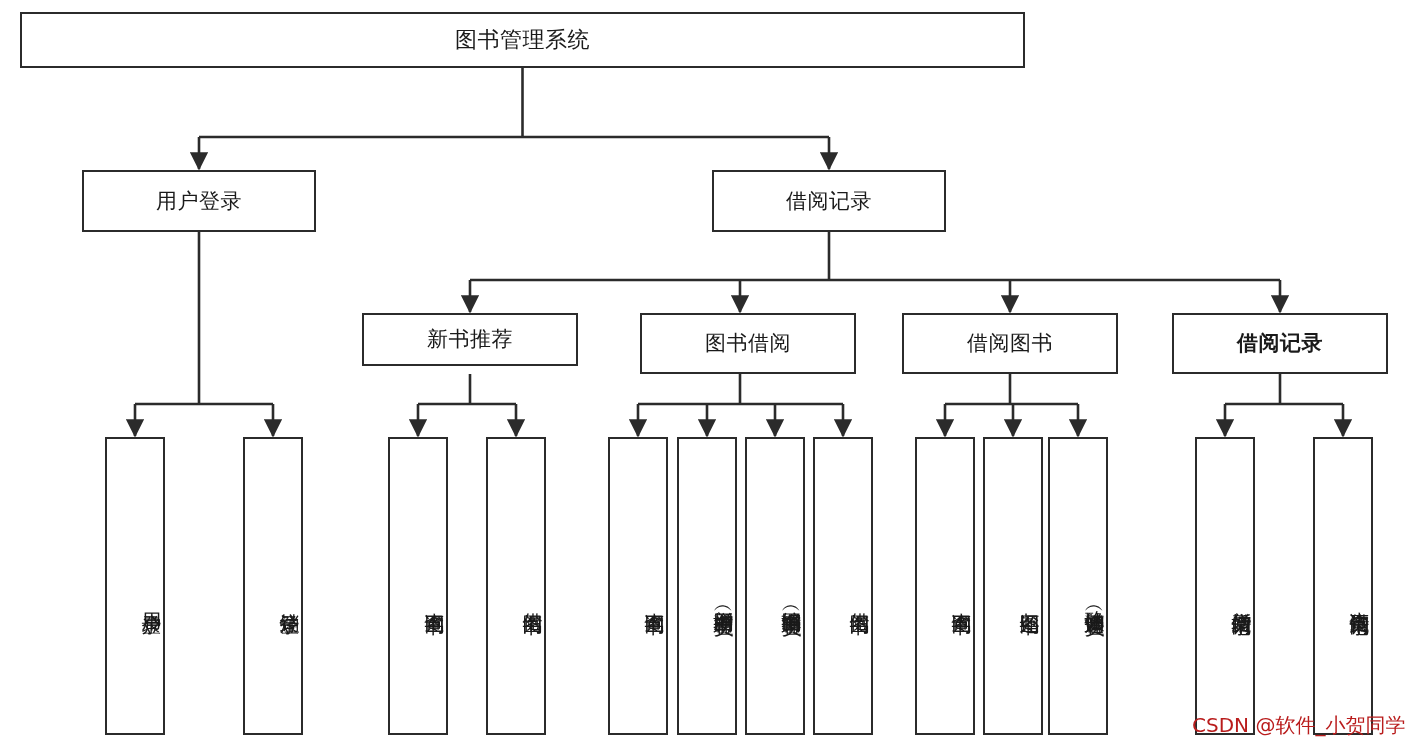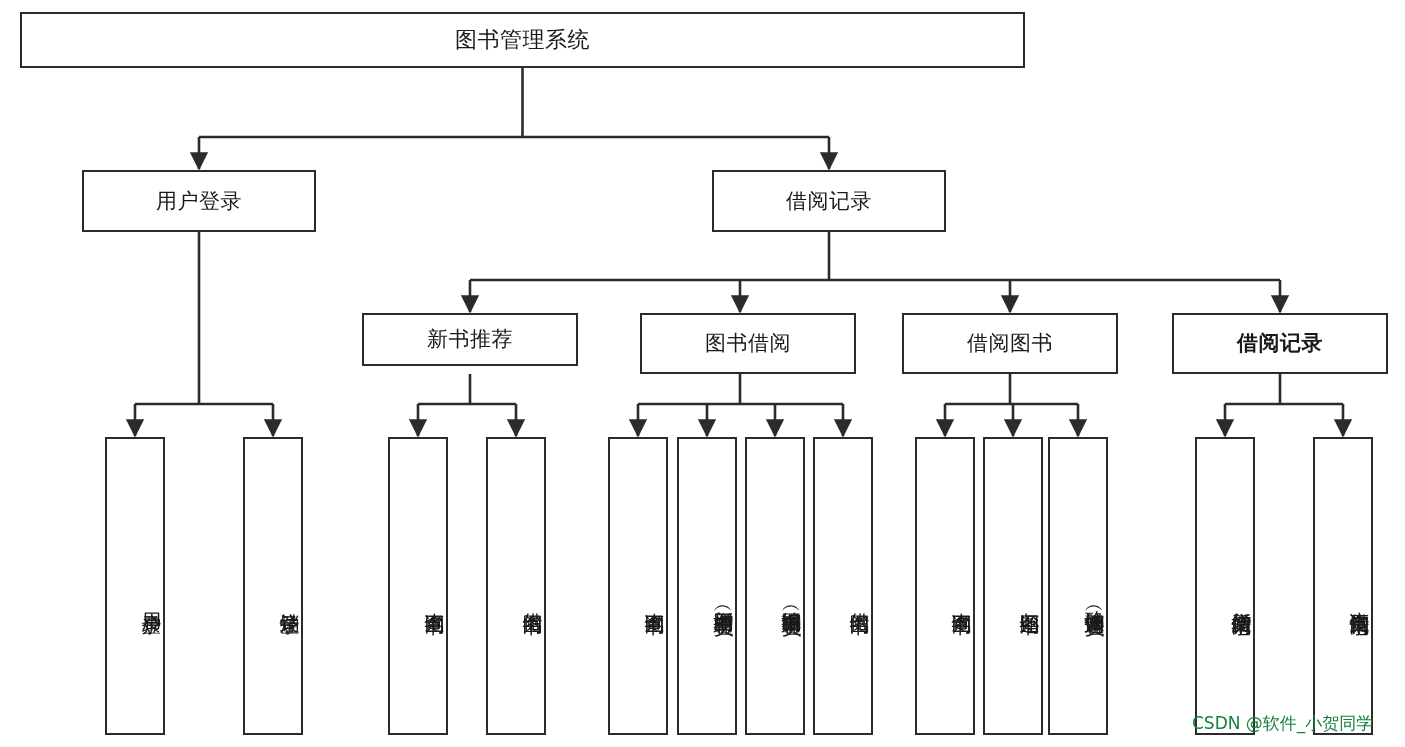--- a/index.html
+++ b/index.html
@@ -57,22 +57,22 @@
   .node.v .vtext {
     writing-mode: vertical-rl;
     text-orientation: upright;
     white-space: nowrap;
     display: block;
   }
   .watermark {
     position: absolute;
     left: 1192px;
     top: 712px;
-    font-size: 17px;
-    color: #15803d;
+    font-size: 20px;
+    color: #b91c1c;
     white-space: nowrap;
     font-family: "DejaVu Sans", "Liberation Sans", sans-serif;
   }
 </style>
 </head>
 <body>
 
 <div id="canvas">
   <svg id="edges" viewBox="0 0 1405 747" xmlns="http://www.w3.org/2000/svg">
     <defs>

